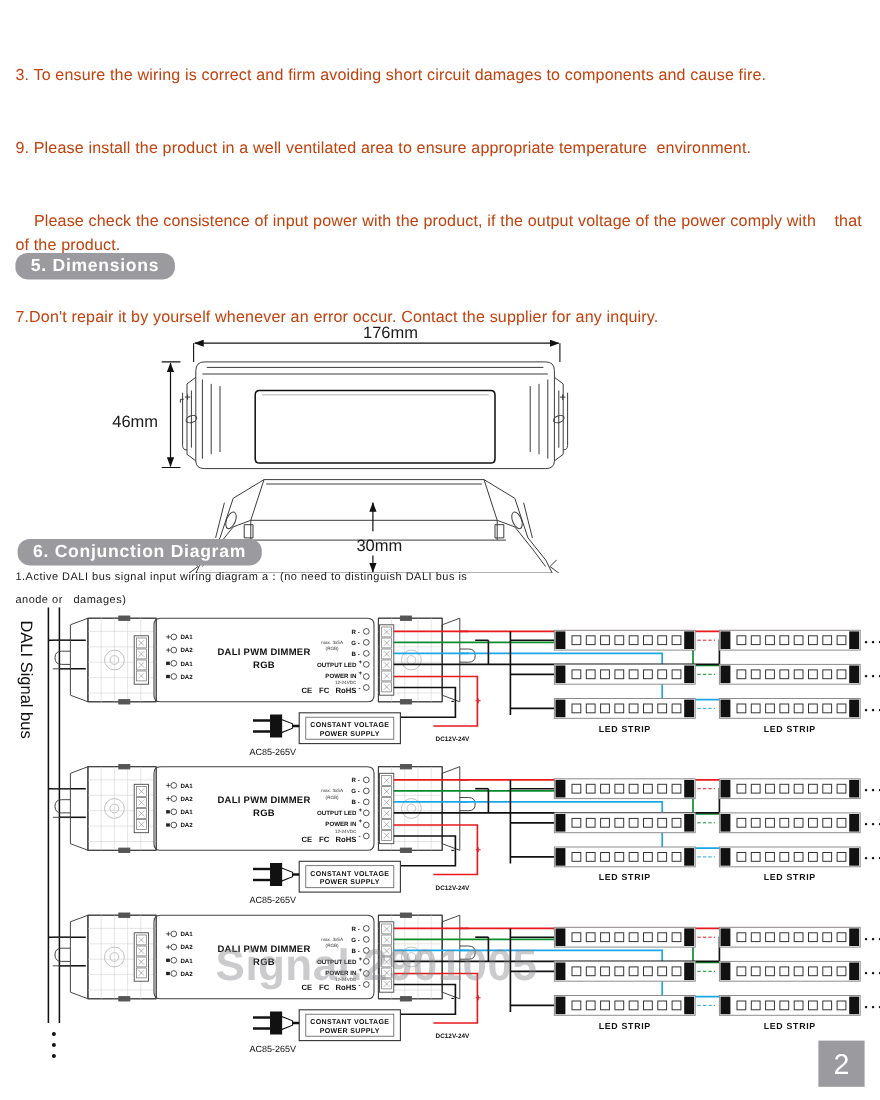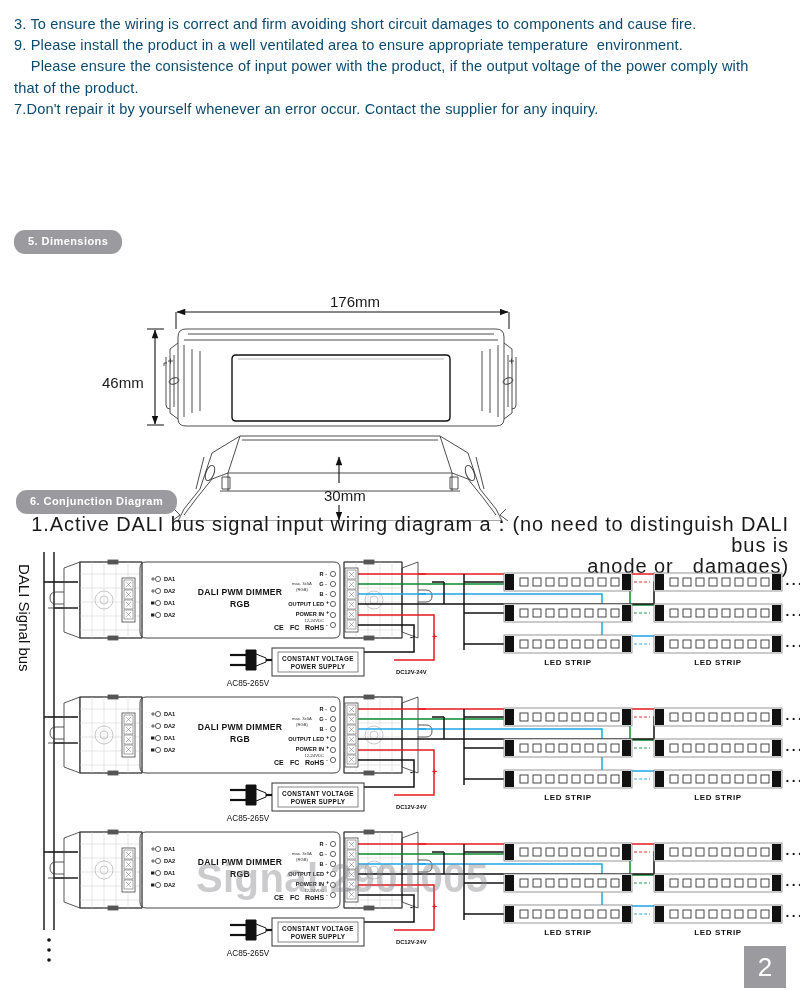--- a/index.html
+++ b/index.html
@@ -16,30 +16,31 @@
   
   .notice-block {
     position: absolute;
     left: 14px; top: 14px; width: 772px;
   }
   .notice-line {
     font-size: 14.6px;
     line-height: 21.2px;
     letter-spacing: 0.01em;
     white-space: pre-wrap;
-    color: #0c4a6e;
+    color: #c2410c;
+    margin-top: 45px;
   }
 
   
   .section-pill {
     position: absolute;
     background: #9b9b9f;
     color: #ffffff;
     border-radius: 11px;
-    font-size: 11px;
+    font-size: 16px;
     font-weight: bold;
     letter-spacing: 0.04em;
     padding: 2px 14px 3px 14px;
     white-space: nowrap;
     line-height: 19px;
   }
   #pill-dimensions { left: 14px; top: 230px; }
   #pill-conjunction { left: 16px; top: 490px; }
 
   
@@ -55,25 +56,24 @@
     font-size: 15px;
     fill: #1a1a1a;
   }
 
   
   #conjunction-intro {
     position: absolute;
     left: 14px; top: 514px; width: 775px;
   }
   #conjunction-intro .cline {
-    font-size: 20px;
+    font-size: 10px;
     line-height: 21px;
     letter-spacing: 0.045em;
     white-space: pre-wrap;
-    text-align: right;
   }
 
   
   #wiring-area {
     position: absolute;
     left: 0; top: 552px;
     width: 800px; height: 420px;
   }
   #wiring-area svg { display: block; }
 
@@ -162,21 +162,21 @@
     align-items: center;
     justify-content: center;
   }
 </style>
 </head>
 <body>
 
 <div class="notice-block">
   <div class="notice-line">3. To ensure the wiring is correct and firm avoiding short circuit damages to components and cause fire.</div>
   <div class="notice-line">9. Please install the product in a well ventilated area to ensure appropriate temperature  environment.</div>
-  <div class="notice-line">    Please ensure the consistence of input power with the product, if the output voltage of the power comply with    that of the product.</div>
+  <div class="notice-line">    Please check the consistence of input power with the product, if the output voltage of the power comply with    that of the product.</div>
   <div class="notice-line">7.Don't repair it by yourself whenever an error occur. Contact the supplier for any inquiry.</div>
 </div>
 
 <div class="section-pill" id="pill-dimensions">5. Dimensions</div>
 
 <div id="dimensions-figure">
 <svg width="570" height="228" viewBox="0 0 570 228" xmlns="http://www.w3.org/2000/svg">
   <defs>
     <marker id="ah" markerWidth="9" markerHeight="9" refX="7.5" refY="3" orient="auto">
       <path d="M0,0 L8,3 L0,6 z" fill="#111"></path>

